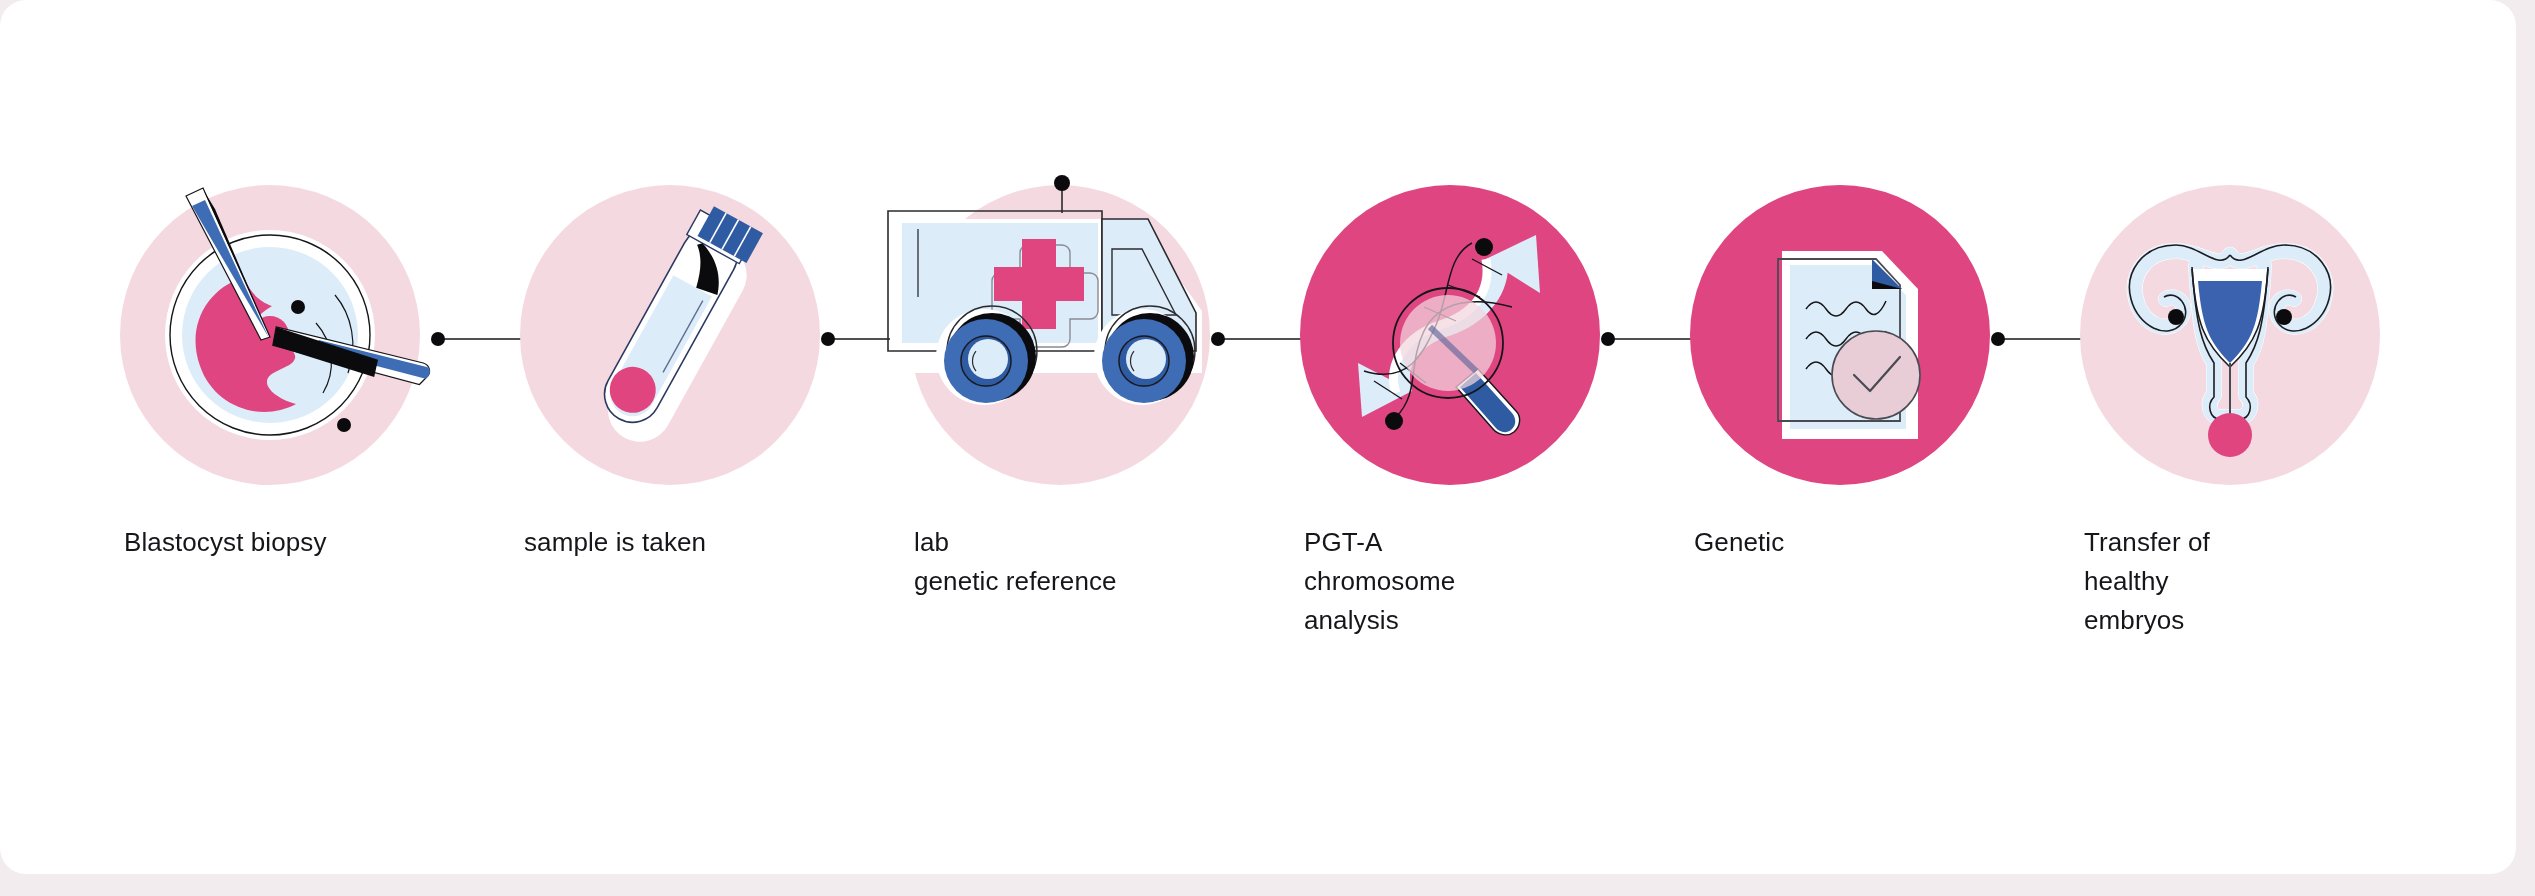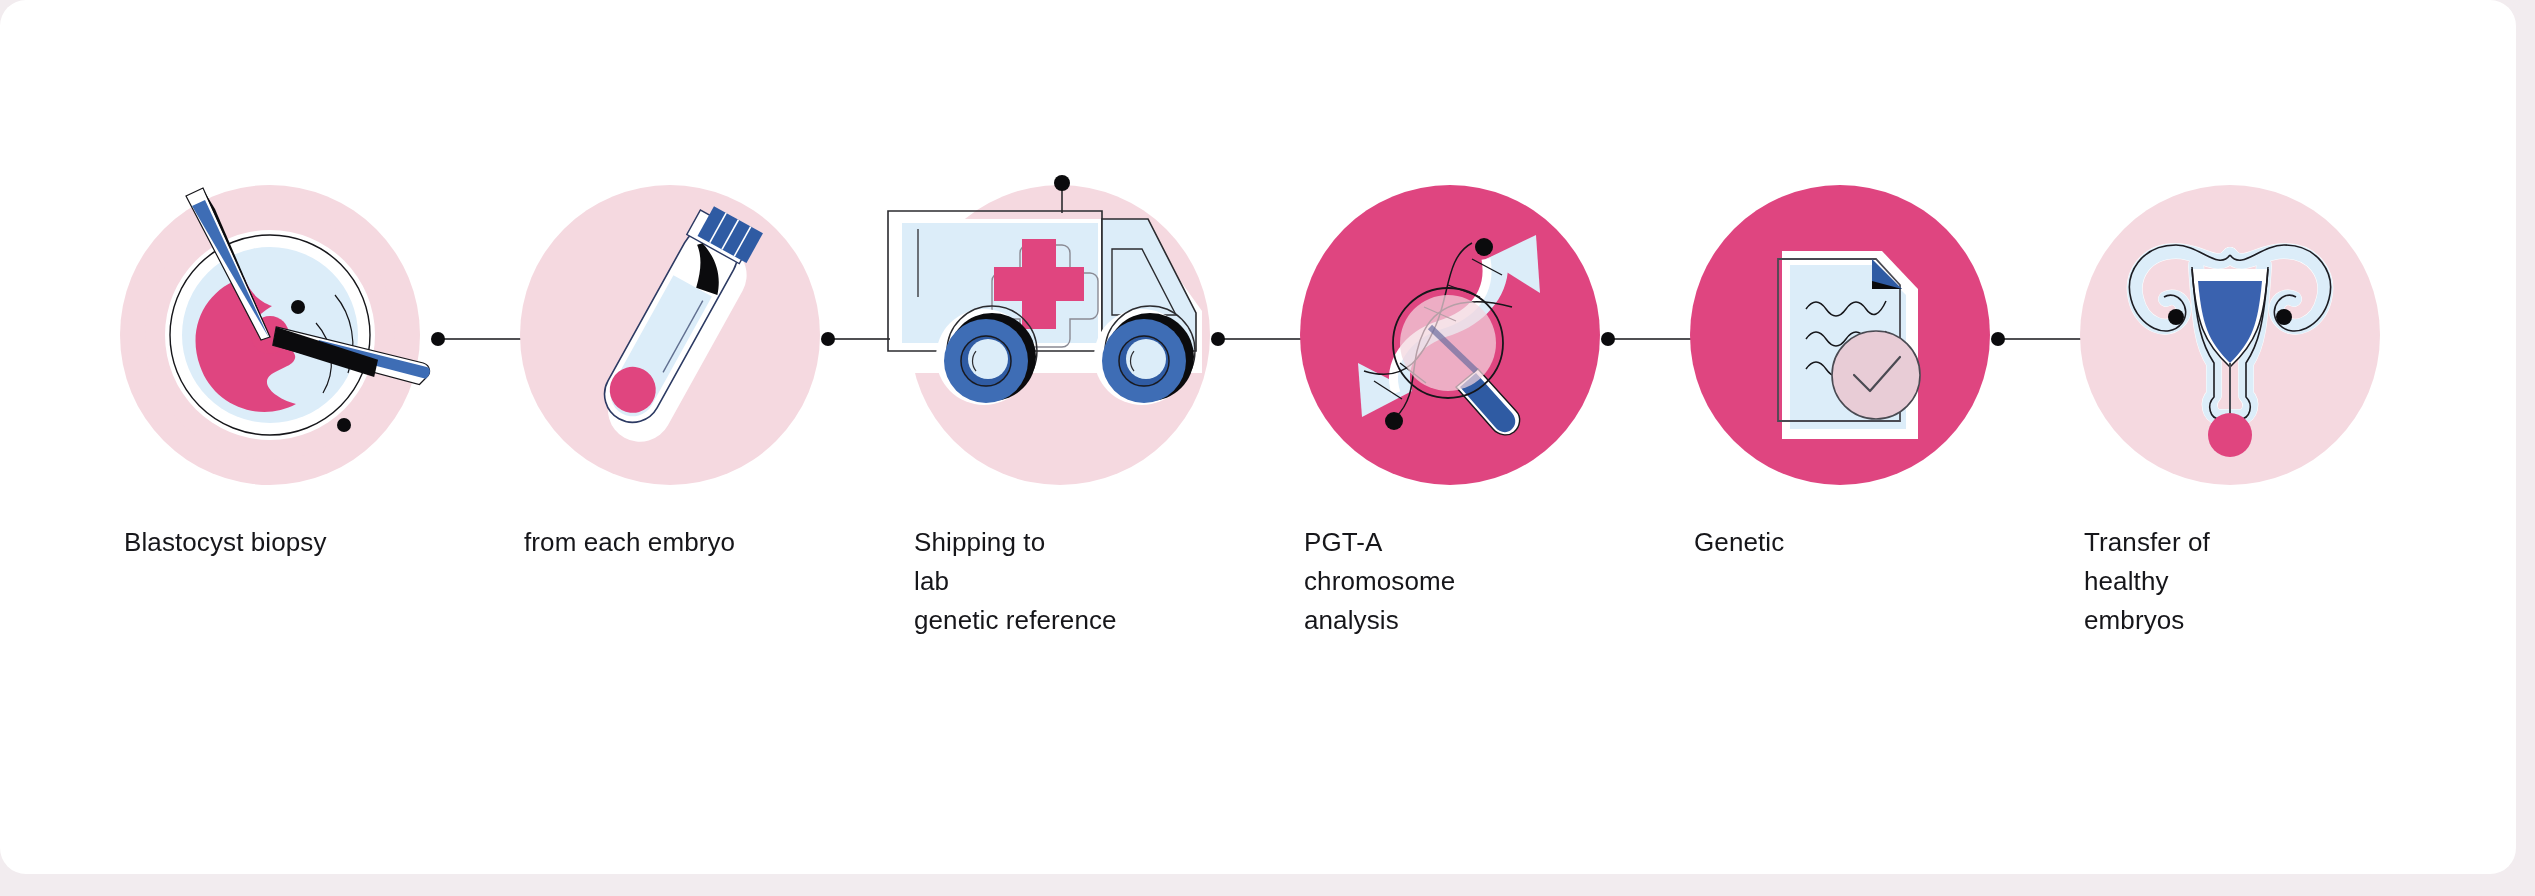--- a/index.html
+++ b/index.html
@@ -159,21 +159,21 @@
                 <line x1="140" y1="16" x2="140" y2="50" stroke="#ffffff" stroke-width="1.6"></line>
                 <line x1="154" y1="16" x2="154" y2="50" stroke="#ffffff" stroke-width="1.6"></line>
                 <line x1="168" y1="16" x2="168" y2="50" stroke="#ffffff" stroke-width="1.6"></line>
 
                 <path d="M134 54 C152 60 166 72 172 92 L150 96 C146 78 140 66 130 58 Z" fill="#0b0b0d"></path>
               </g>
             </svg>
           </div>
         </div>
         <div class="label">
-          <span class="ln">from each embryo</span>
+          <span class="ln">sample is taken</span>
         </div>
       </div>
 
       <div class="connector" style="left:820px; width:130px;">
         <svg width="130" height="22" viewBox="0 0 130 22">
           <line x1="8" y1="11" x2="122" y2="11" stroke="#16161a" stroke-width="1.6"></line>
           <circle cx="8" cy="11" r="7" fill="#0b0b0d"></circle>
           <circle cx="122" cy="11" r="7" fill="#0b0b0d"></circle>
         </svg>
       </div>
@@ -224,21 +224,20 @@
                 <circle cx="234" cy="176" r="42" fill="#3e6db5"></circle>
                 <circle cx="234" cy="176" r="26" fill="#2f5ba3"></circle>
                 <circle cx="234" cy="176" r="25" fill="none" stroke="#1a1a1e" stroke-width="1.4"></circle>
                 <circle cx="236" cy="174" r="20" fill="#dcedf9"></circle>
                 <path d="M224 166 A16 16 0 0 0 224 186" fill="none" stroke="#2b2b2f" stroke-width="1.2"></path>
               </g>
             </svg>
           </div>
         </div>
         <div class="label">
-          <span class="ln">Shipping to</span>
           <span class="ln">lab</span>
           <span class="ln">genetic reference</span>
         </div>
       </div>
 
       <div class="connector" style="left:1210px; width:130px;">
         <svg width="130" height="22" viewBox="0 0 130 22">
           <line x1="8" y1="11" x2="122" y2="11" stroke="#16161a" stroke-width="1.6"></line>
           <circle cx="8" cy="11" r="7" fill="#0b0b0d"></circle>
           <circle cx="122" cy="11" r="7" fill="#0b0b0d"></circle>

